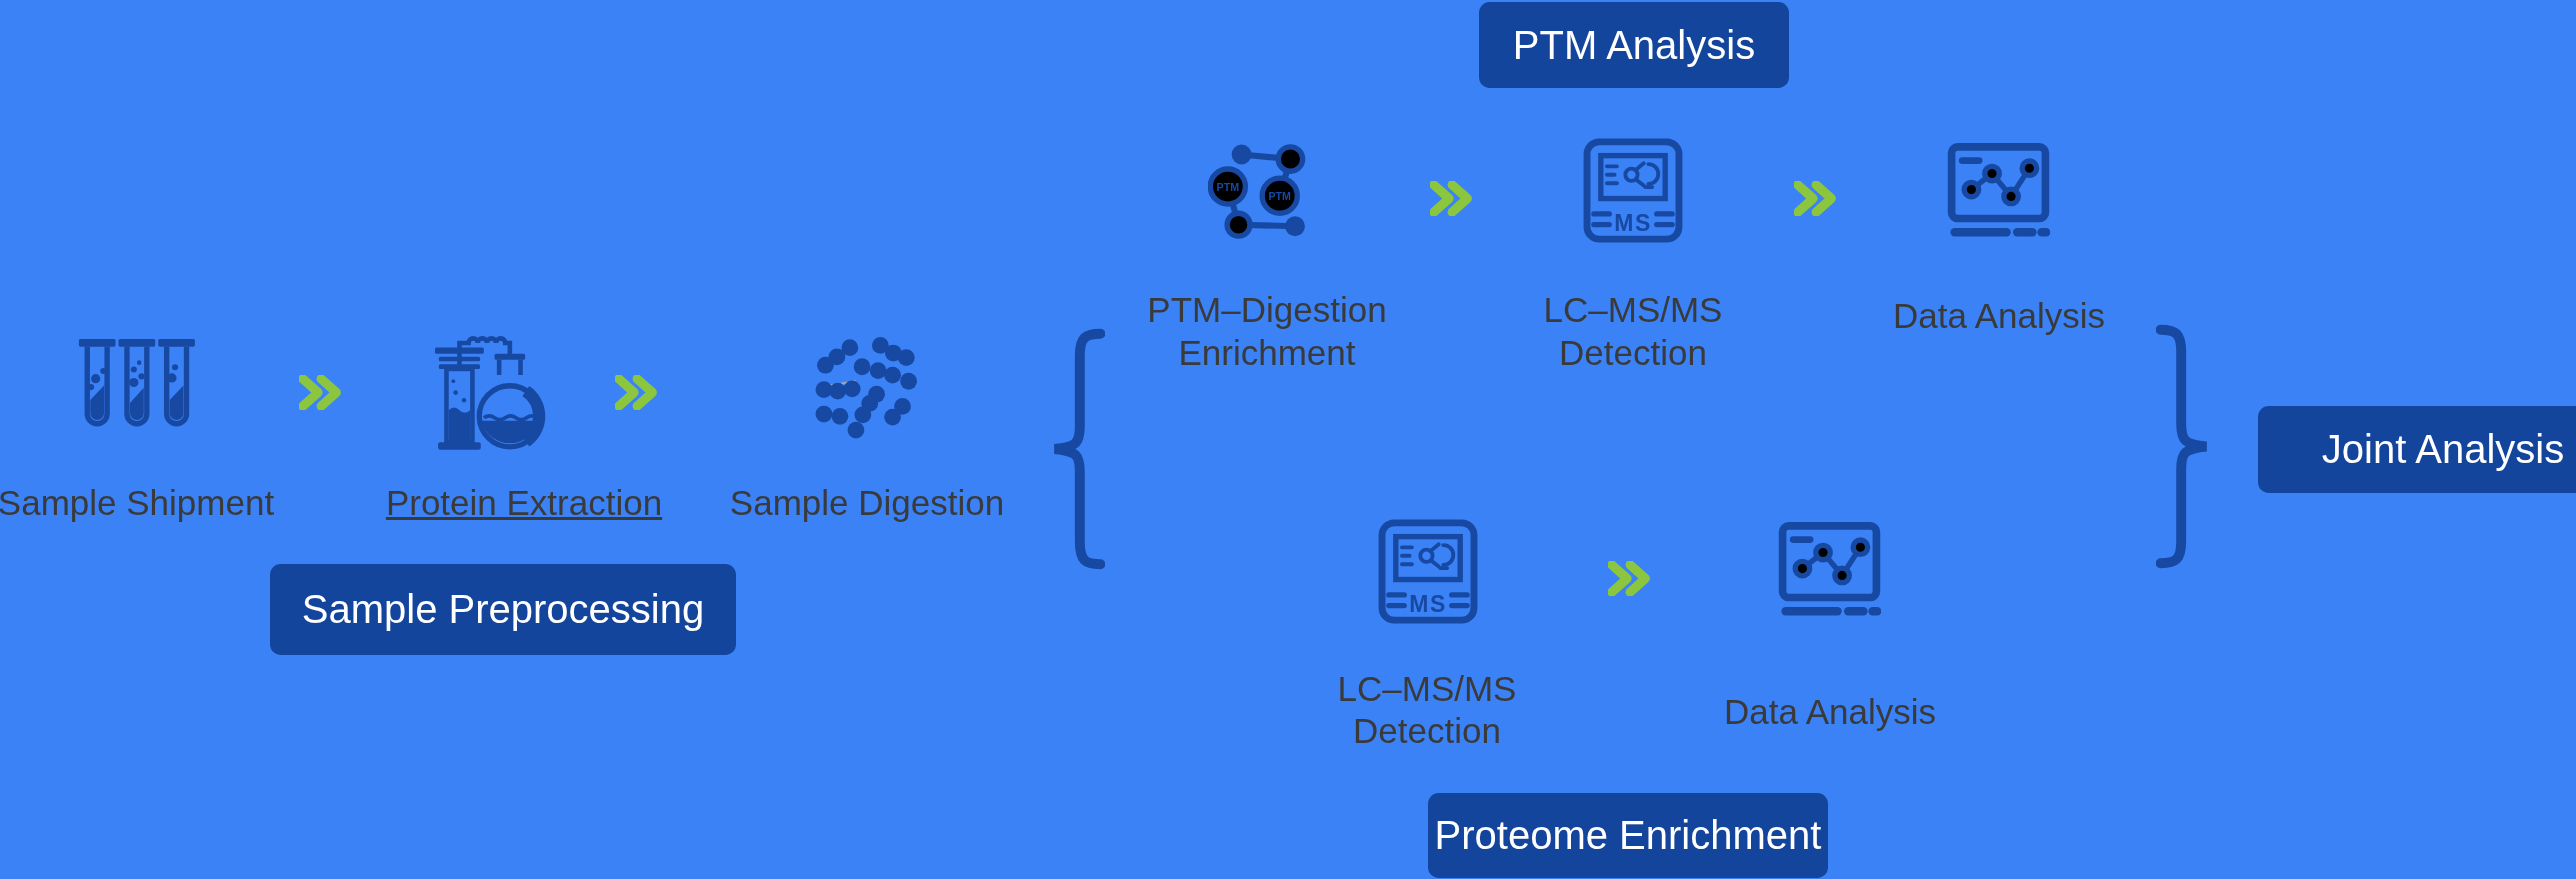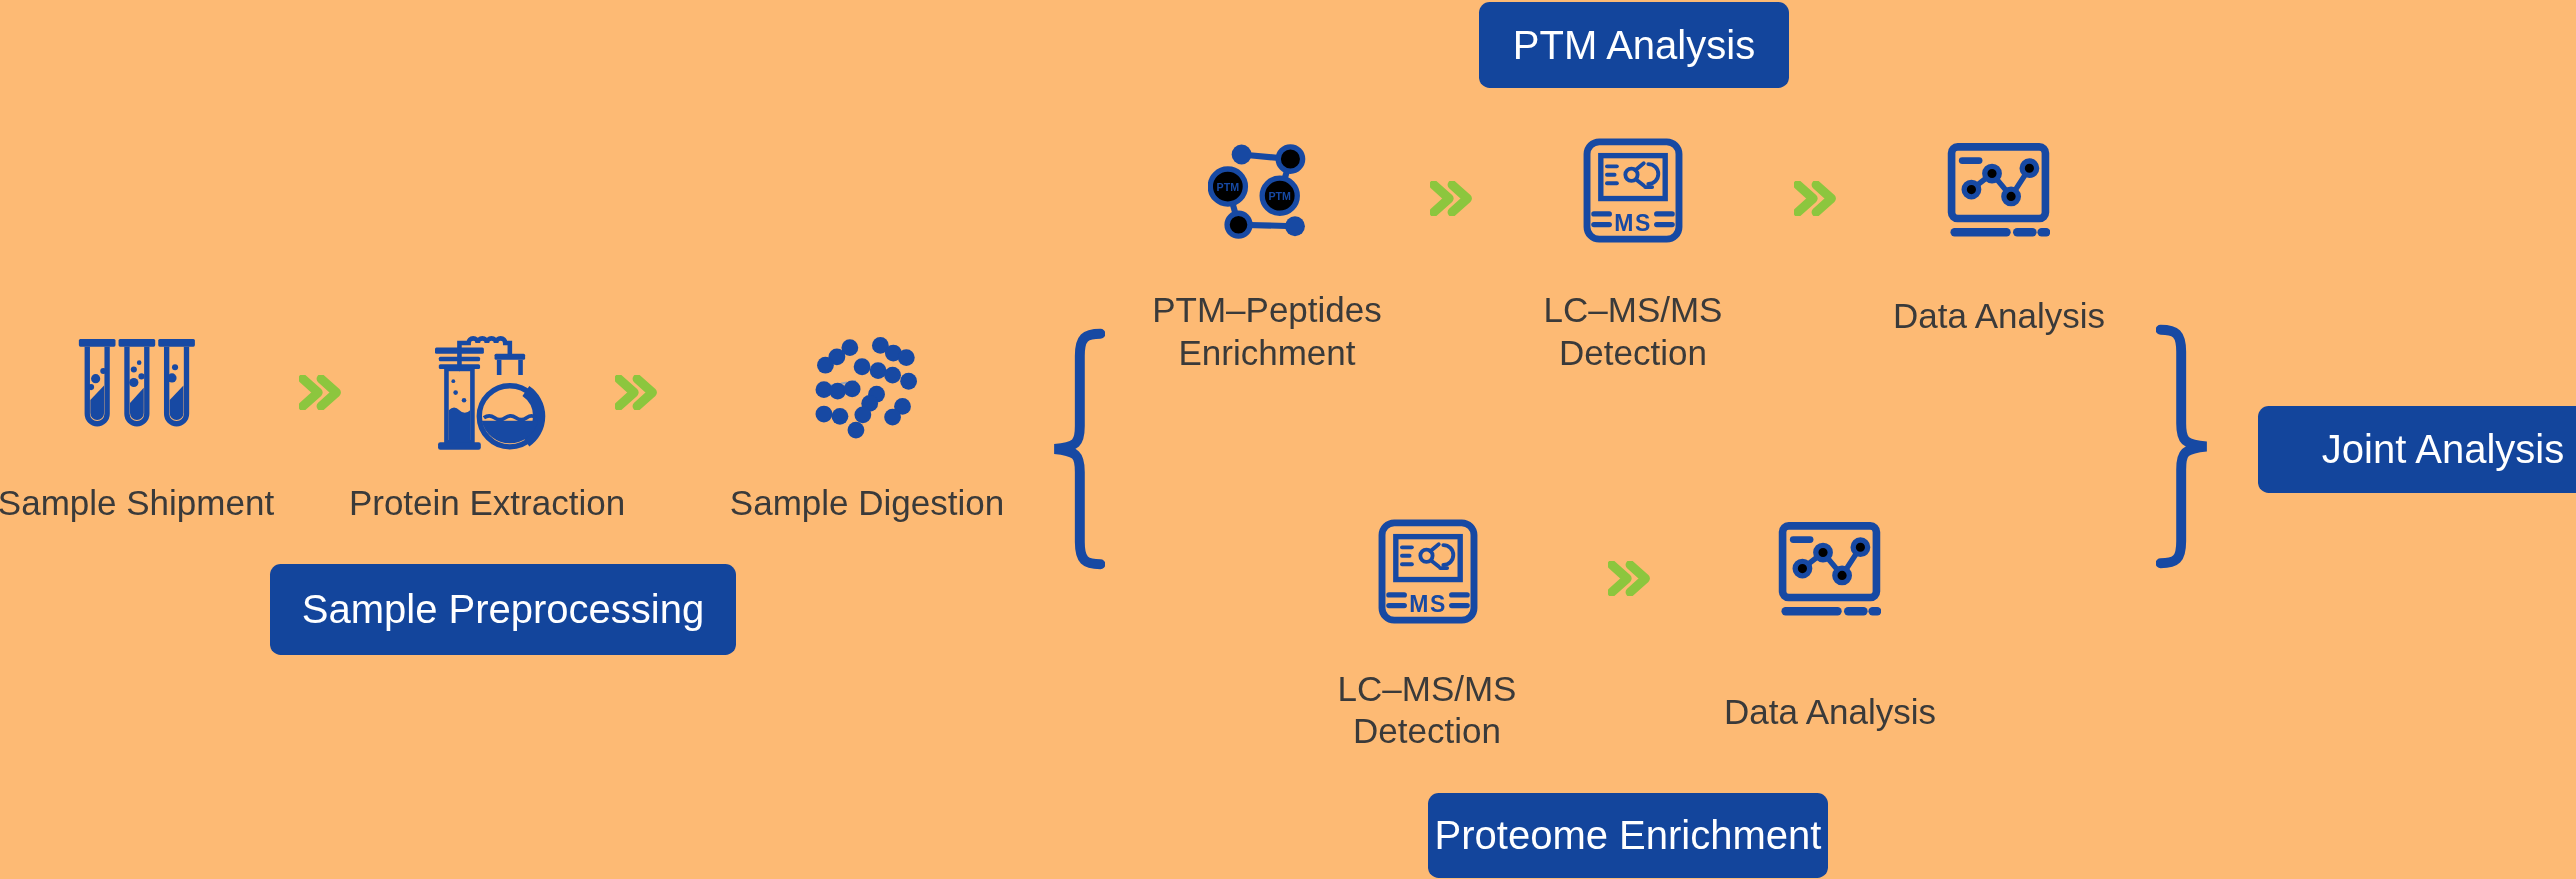--- a/index.html
+++ b/index.html
@@ -1,16 +1,16 @@
 <!DOCTYPE html>
 <html style="font-size:12.3px"><head>
 <meta charset="utf-8">
 <style>
   html,body{margin:0;padding:0;background:#000;}
-  #canvas{position:relative;width:2576px;height:879px;background:#fdba74;overflow:hidden;
+  #canvas{position:relative;width:2576px;height:879px;background:#3b82f6;overflow:hidden;
           font-family:"Liberation Sans",sans-serif;}
   .abs{position:absolute;}
   .label{position:absolute;transform:translateX(-50%);text-align:center;
          color:#3a3a3a;font-size:35px;line-height:42px;font-weight:normal;white-space:nowrap;}
   .badge{position:absolute;background:#13459c;color:#fff;border-radius:10.7px;
          display:flex;align-items:center;justify-content:center;
          font-size:40px;white-space:nowrap;}
   svg{display:block;}
   .ib{stroke:#1749a3;fill:none;}
   .ibf{fill:#1749a3;stroke:none;}
@@ -81,21 +81,21 @@
         <circle class="ibf" cx="38" cy="85" r="3"></circle>
       <circle class="ibf" cx="24" cy="60" r="2.5"></circle>
       <rect class="ibf" x="78" y="24" width="40" height="8" rx="2"></rect>
       <path class="ib" stroke-width="6" d="M84 32 L84 52 M112 32 L112 52"></path>
       <circle class="ib" stroke-width="7" cx="98" cy="106" r="40"></circle>
       <path class="ib" stroke-width="16" d="M119 73 A40 40 0 0 1 119 139"></path>
       <path class="ib" stroke-width="5" d="M64 108 Q71 103 78 108 T92 108 T106 108 T120 108 T132 108"></path>
       <path class="ibf" d="M135 112 A38 38 0 0 1 61 112 Z"></path>
     </svg>
   </div>
-  <div class="label" style="left:487px;top:482px;">Protein Extraction</div>
+  <div class="label" style="left:524px;top:482px;text-decoration:underline;">Protein Extraction</div>
 
   <div class="abs" style="left:615px;top:375px;">
     <svg width="42" height="35" viewBox="0 0 55 46">
       <path class="green" d="M5 5 L25 23 L5 41"></path>
         <path class="green" d="M29 5 L49 23 L29 41"></path>
     </svg>
   </div>
 
   <div class="abs" style="left:814px;top:337px;">
     <svg width="103" height="103" viewBox="0 0 135 135">
@@ -149,21 +149,21 @@
       <circle class="ibf" cx="44" cy="24" r="13"></circle>
       <circle class="node" stroke-width="7" cx="108" cy="30" r="16"></circle>
       <circle class="node" stroke-width="7" cx="26" cy="66" r="23"></circle>
       <circle class="node" stroke-width="7" cx="94" cy="78" r="23"></circle>
       <circle class="node" stroke-width="7" cx="40" cy="116" r="15"></circle>
       <circle class="ibf" cx="114" cy="118" r="13"></circle>
       <text class="icontext" x="26" y="72" font-size="14" text-anchor="middle">PTM</text>
       <text class="icontext" x="94" y="84" font-size="14" text-anchor="middle">PTM</text>
     </svg>
   </div>
-  <div class="label" style="left:1267px;top:289px;">PTM–Peptides</div>
+  <div class="label" style="left:1267px;top:289px;">PTM–Digestion</div>
   <div class="label" style="left:1267px;top:332px;">Enrichment</div>
 
   <div class="abs" style="left:1430px;top:181px;">
     <svg width="42" height="35" viewBox="0 0 55 46">
       <path class="green" d="M5 5 L25 23 L5 41"></path>
         <path class="green" d="M29 5 L49 23 L29 41"></path>
     </svg>
   </div>
 
   <div class="abs" style="left:1583px;top:138px;">

